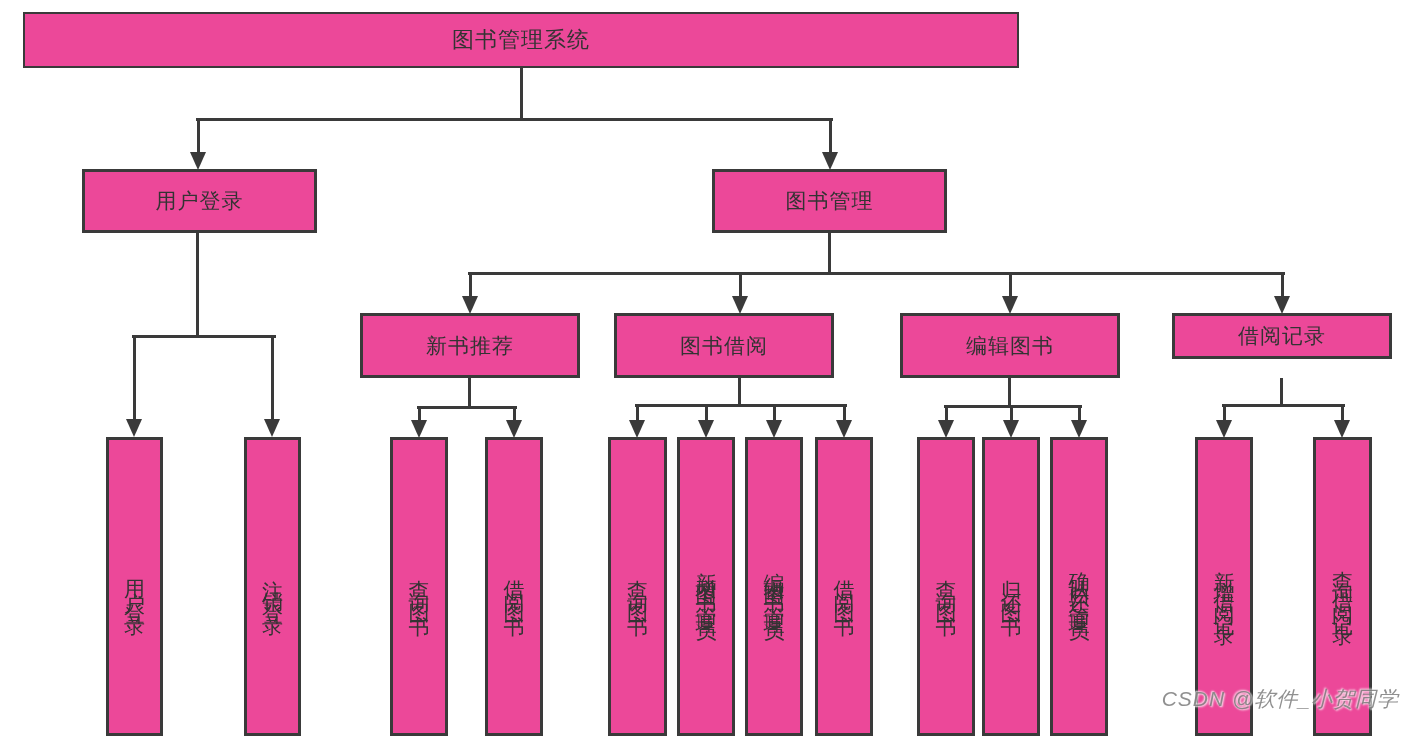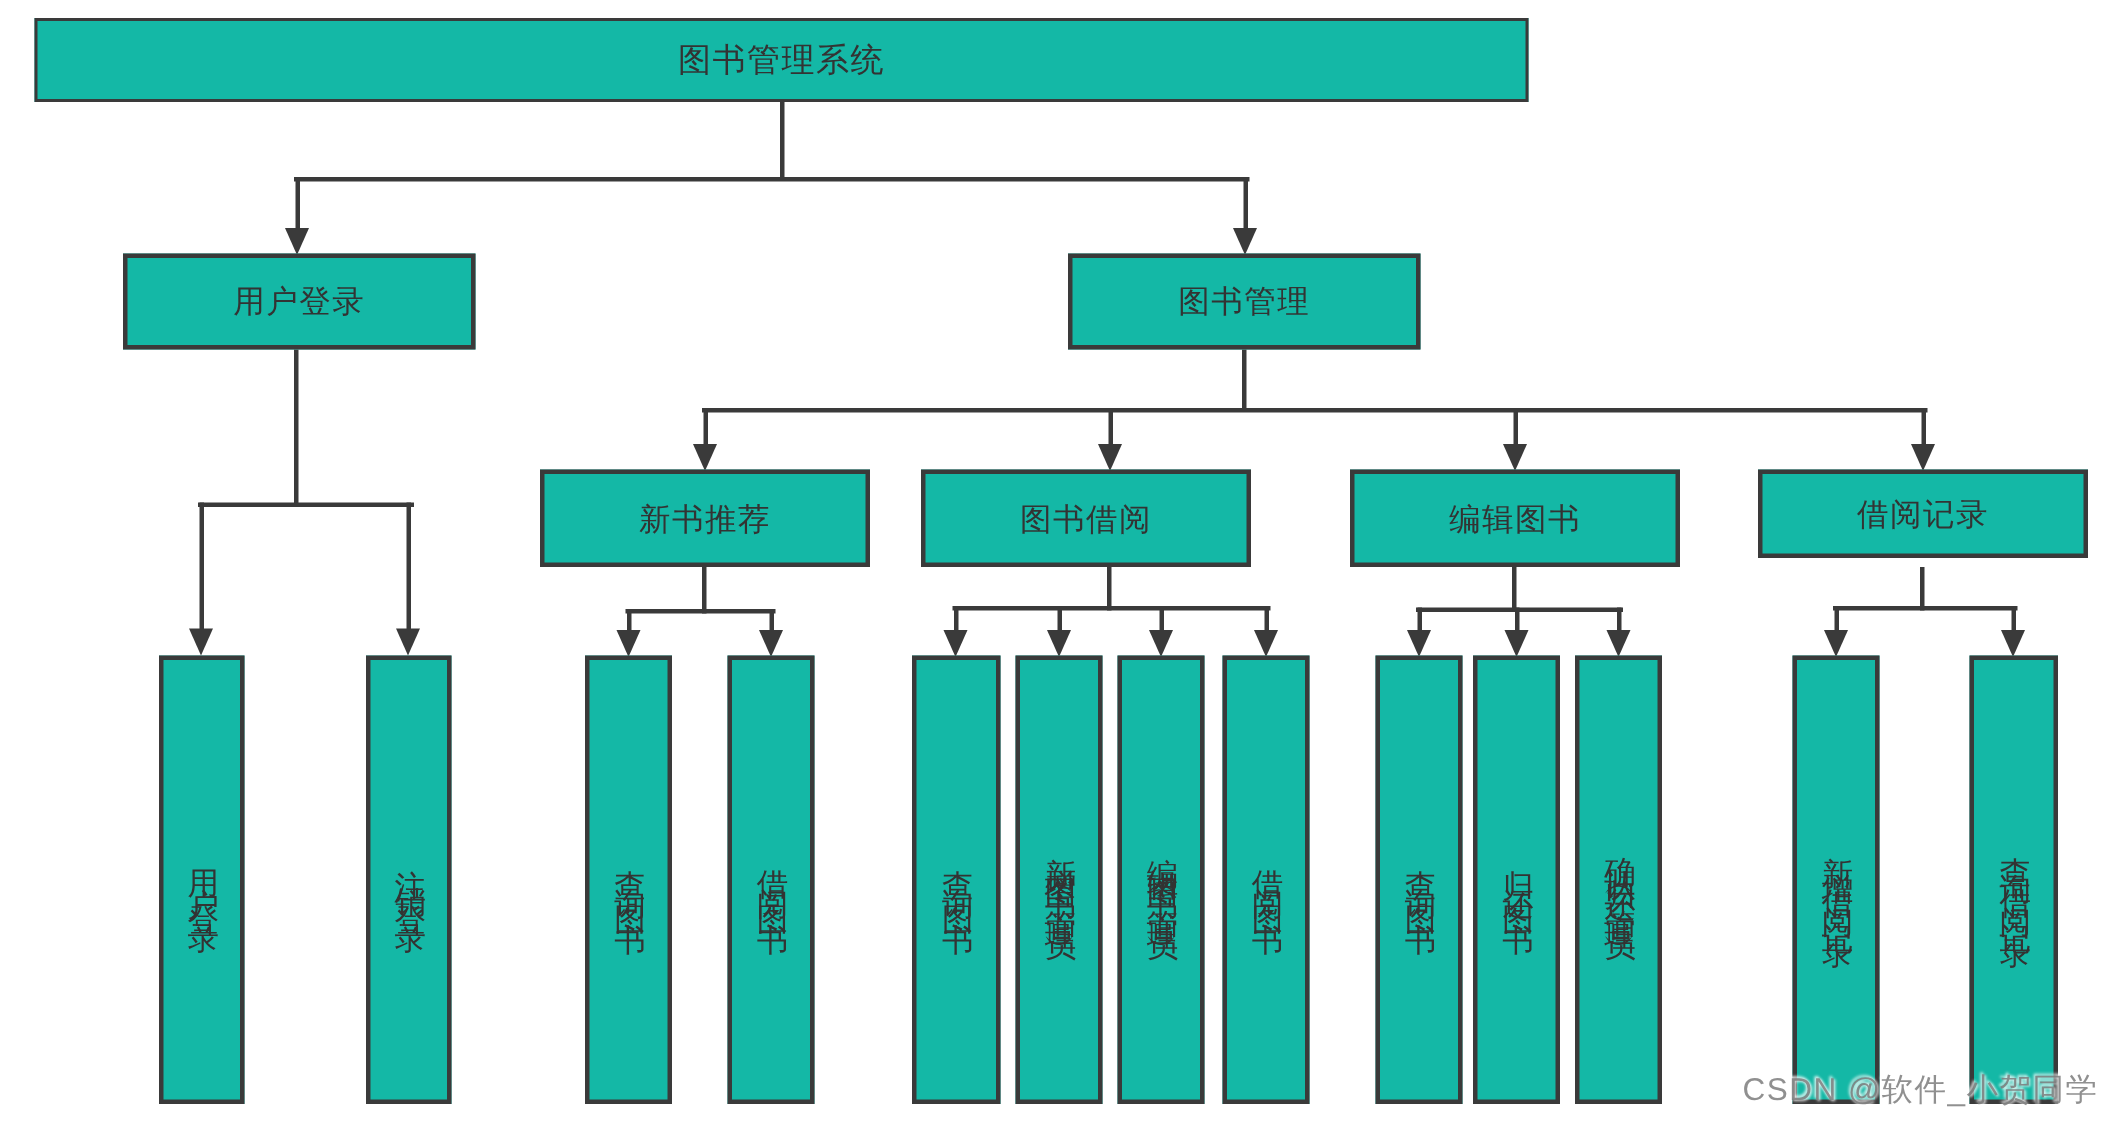--- a/index.html
+++ b/index.html
@@ -1,45 +1,45 @@
 <!DOCTYPE html>
 <html><head>
 <meta charset="utf-8">
 <style>
   :root { --line:#3a3a3a; --text:#333333; }
   * { margin:0; padding:0; box-sizing:border-box; }
   html,body { width:1405px; height:747px; background:#ffffff; overflow:hidden;
               font-family:"Liberation Sans","DejaVu Sans",sans-serif; }
   .canvas { position:relative; width:1405px; height:747px; background:#fff; }
 
-  .box { position:absolute; background:#14b8a6; border:3px solid var(--line);
+  .box { position:absolute; background:#ec4899; border:3px solid var(--line);
          display:flex; align-items:center; justify-content:center;
          color:var(--text); font-size:21px; letter-spacing:1px; z-index:2; }
   .box.root { border-width:2px; font-size:22px; }
 
   .leaf { z-index:2; }
   .leaf .vtext { writing-mode:vertical-rl; text-orientation:mixed;
                  letter-spacing:12px; font-size:21px; color:var(--text); }
   .leaf.tight .vtext { letter-spacing:7px; }
   .leaf.mid .vtext { letter-spacing:11px; }
 
   .hline,.vline { position:absolute; background:var(--line); z-index:1; }
   .hline { height:3px; } .vline { width:3px; }
 
   .arrow { position:absolute; width:16px; z-index:1; }
   .arrow::before { content:""; position:absolute; left:6.5px; top:0; bottom:14px;
                    width:3px; background:var(--line); }
   .arrow::after { content:""; position:absolute; left:0; bottom:0; width:0; height:0;
                   border-left:8px solid transparent; border-right:8px solid transparent;
                   border-top:18px solid var(--line); }
 
-  .watermark { position:absolute; top:712px; right:6px; z-index:5;
+  .watermark { position:absolute; top:685px; right:6px; z-index:5;
                font-size:21px; color:rgba(125,125,125,0.85); letter-spacing:1px;
                text-shadow:1px 1px 2px rgba(255,255,255,0.95),
-                          -1px -1px 2px rgba(255,255,255,0.95); }
+                          -1px -1px 2px rgba(255,255,255,0.95);font-style:italic; }
 </style>
 </head>
 <body>
 
 <div class="canvas">
 
   <div class="box root" style="left:23px;top:12px;width:996px;height:56px">图书管理系统</div>
 
   <div class="vline" style="left:520px;top:68px;height:52px"></div>
   <div class="hline" style="left:196px;top:118px;width:637px"></div>
@@ -57,21 +57,21 @@
   <div class="vline" style="left:828px;top:233px;height:41px"></div>
   <div class="hline" style="left:468px;top:272px;width:817px"></div>
   <div class="arrow" style="left:462px;top:272px;height:42px"></div>
   <div class="arrow" style="left:732px;top:272px;height:42px"></div>
   <div class="arrow" style="left:1002px;top:272px;height:42px"></div>
   <div class="arrow" style="left:1274px;top:272px;height:42px"></div>
 
   <div class="box" style="left:360px;top:313px;width:220px;height:65px">新书推荐</div>
   <div class="box" style="left:614px;top:313px;width:220px;height:65px">图书借阅</div>
   <div class="box" style="left:900px;top:313px;width:220px;height:65px">编辑图书</div>
-  <div class="box" style="left:1172px;top:313px;width:220px;height:59px">借阅记录</div>
+  <div class="box" style="left:1172px;top:313px;width:220px;height:46px">借阅记录</div>
 
   <div class="vline" style="left:468px;top:378px;height:31px"></div>
   <div class="hline" style="left:417px;top:406px;width:100px"></div>
   <div class="arrow" style="left:411px;top:406px;height:32px"></div>
   <div class="arrow" style="left:506px;top:406px;height:32px"></div>
 
   <div class="vline" style="left:738px;top:378px;height:29px"></div>
   <div class="hline" style="left:635px;top:404px;width:212px"></div>
   <div class="arrow" style="left:629px;top:404px;height:34px"></div>
   <div class="arrow" style="left:698px;top:404px;height:34px"></div>

